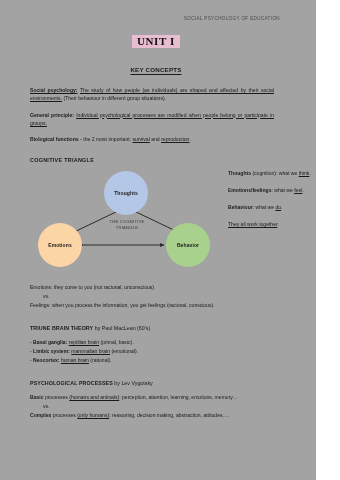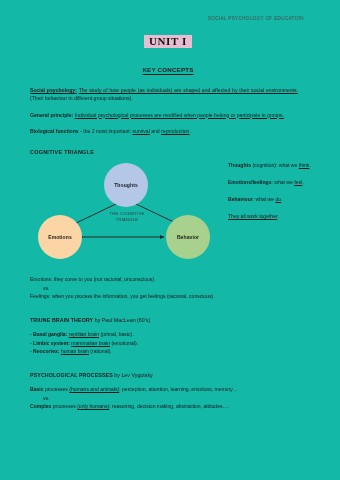--- a/index.html
+++ b/index.html
@@ -9,26 +9,26 @@
   }
   body {
     width: 340px;
     height: 480px;
     overflow: hidden;
     font-family: "Liberation Sans", sans-serif;
     color: #1a1a1a;
     position: relative;
   }
   .page {
-    width: 340px;
+    width: 316px;
     height: 480px;
     box-sizing: border-box;
     padding: 16px 34px 10px 30px;
     position: relative;
-    background: #14b8a6;
+    background: #a3a3a3;
   }
 
   
   .doc-header {
     text-align: right;
     font-size: 4.6px;
     letter-spacing: 0.35px;
     color: #4a4a4a;
     padding-right: 2px;
     margin-bottom: 10px;

